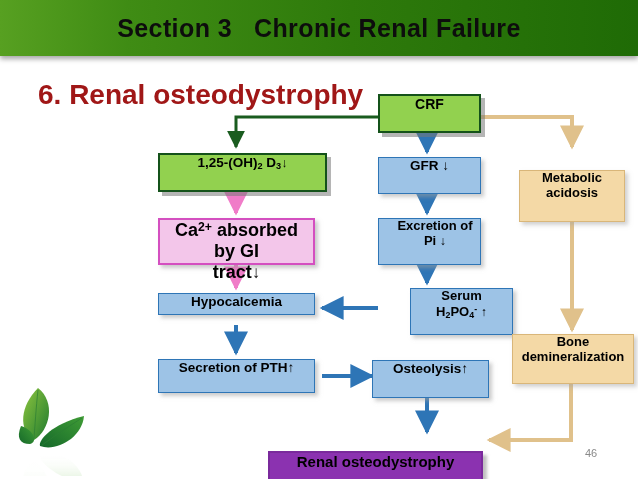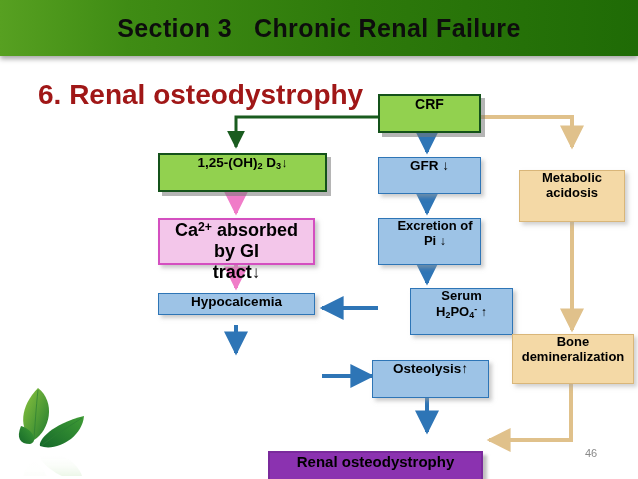--- a/index.html
+++ b/index.html
@@ -168,20 +168,23 @@
   </div>
 
   <div class="node n-pink" style="left:158px;top:218px;width:157px;height:47px;font-size:18px;">
     <span class="lbl">Ca<sup>2+</sup> absorbed by GI<br>tract<span class="arrw">↓</span></span>
   </div>
 
   <div class="node n-blue" style="left:158px;top:293px;width:157px;height:22px;font-size:13.5px;">
     <span class="lbl">Hypocalcemia</span>
   </div>
 
+  <div class="node n-blue" style="left:158px;top:359px;width:157px;height:34px;font-size:13.5px;">
+    <span class="lbl">Secretion of PTH↑</span>
+  </div>
 
   <div class="node n-blue" style="left:378px;top:157px;width:103px;height:37px;font-size:13.5px;">
     <span class="lbl">GFR ↓</span>
   </div>
 
   <div class="node n-blue" style="left:378px;top:218px;width:103px;height:47px;font-size:13px;padding-left:11px;">
     <span class="lbl">Excretion of<br>Pi <span class="arrw">↓</span></span>
   </div>
 
   <div class="node n-blue" style="left:378px;top:288px;width:103px;height:47px;font-size:13px;margin-left:32px;">

